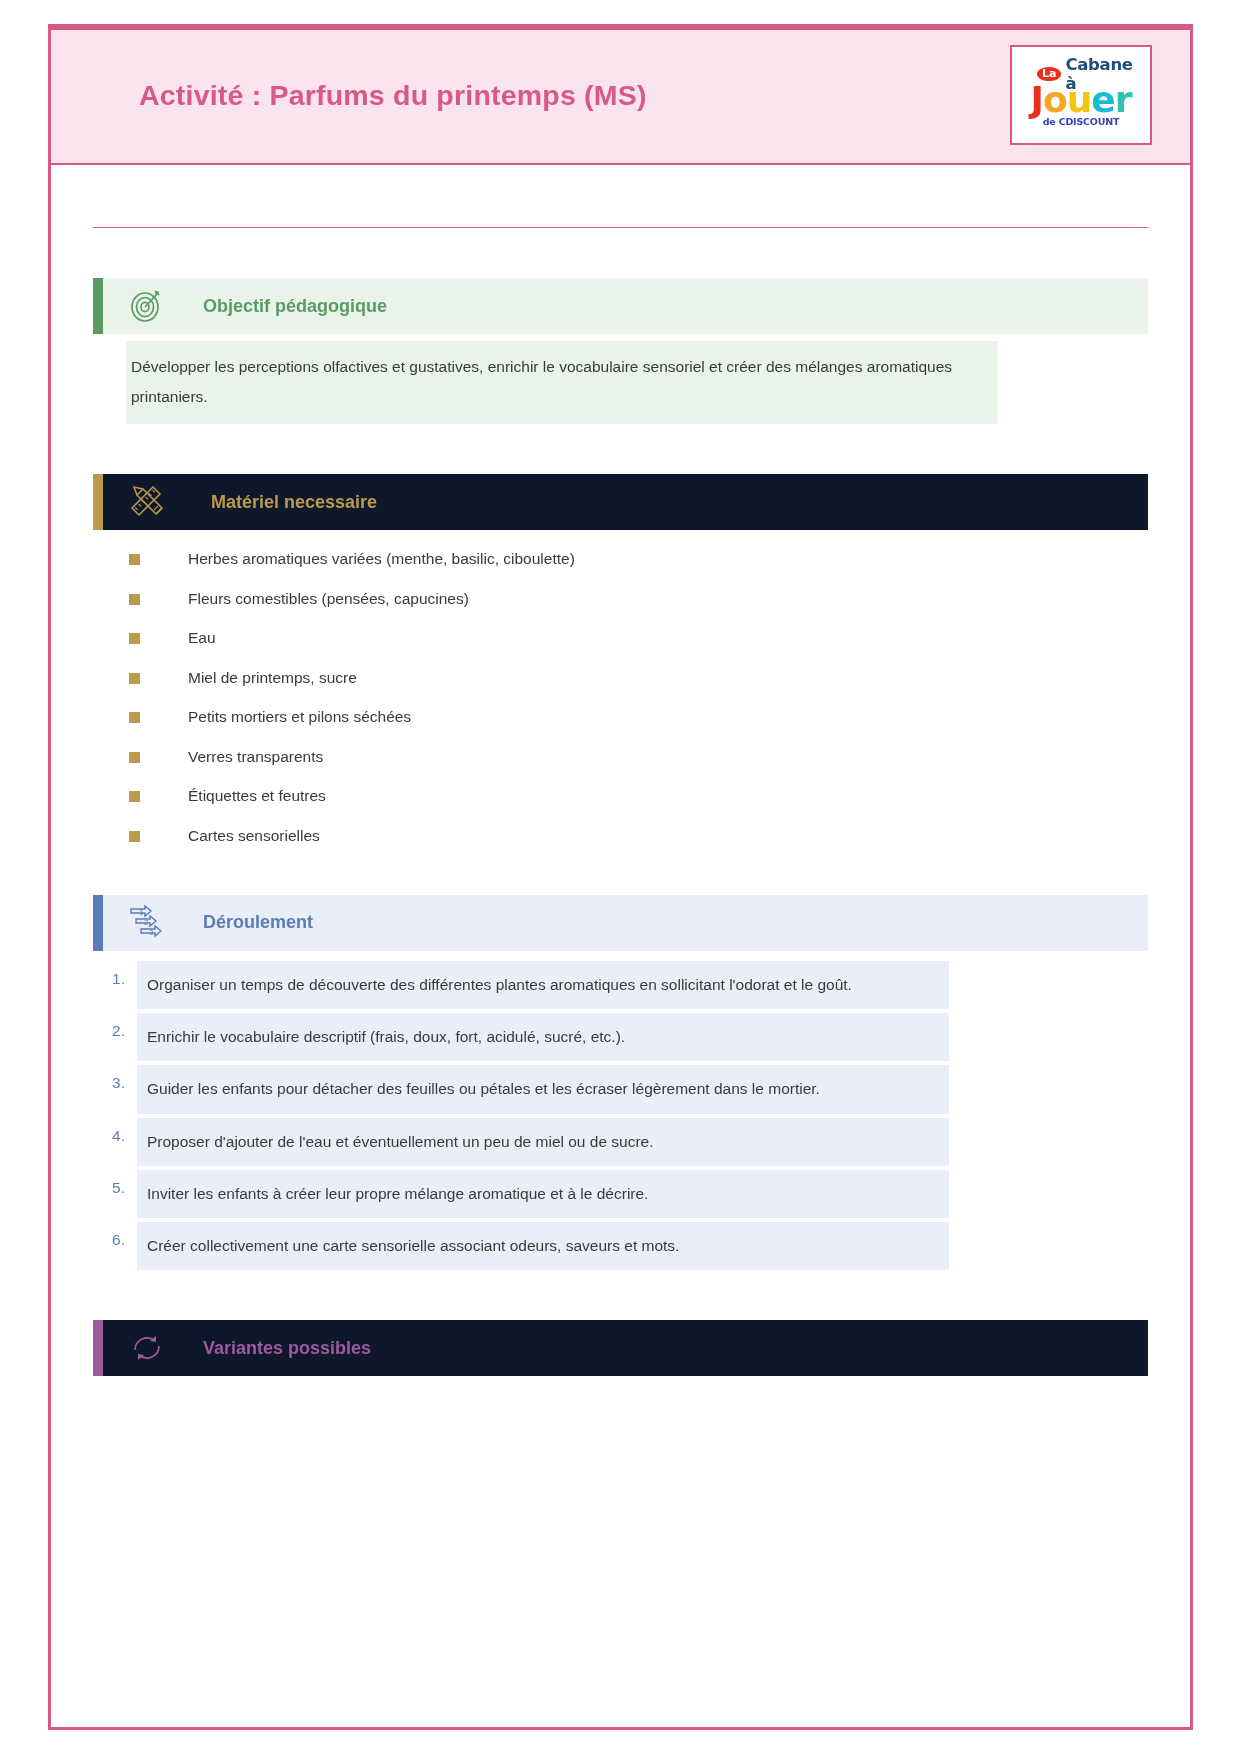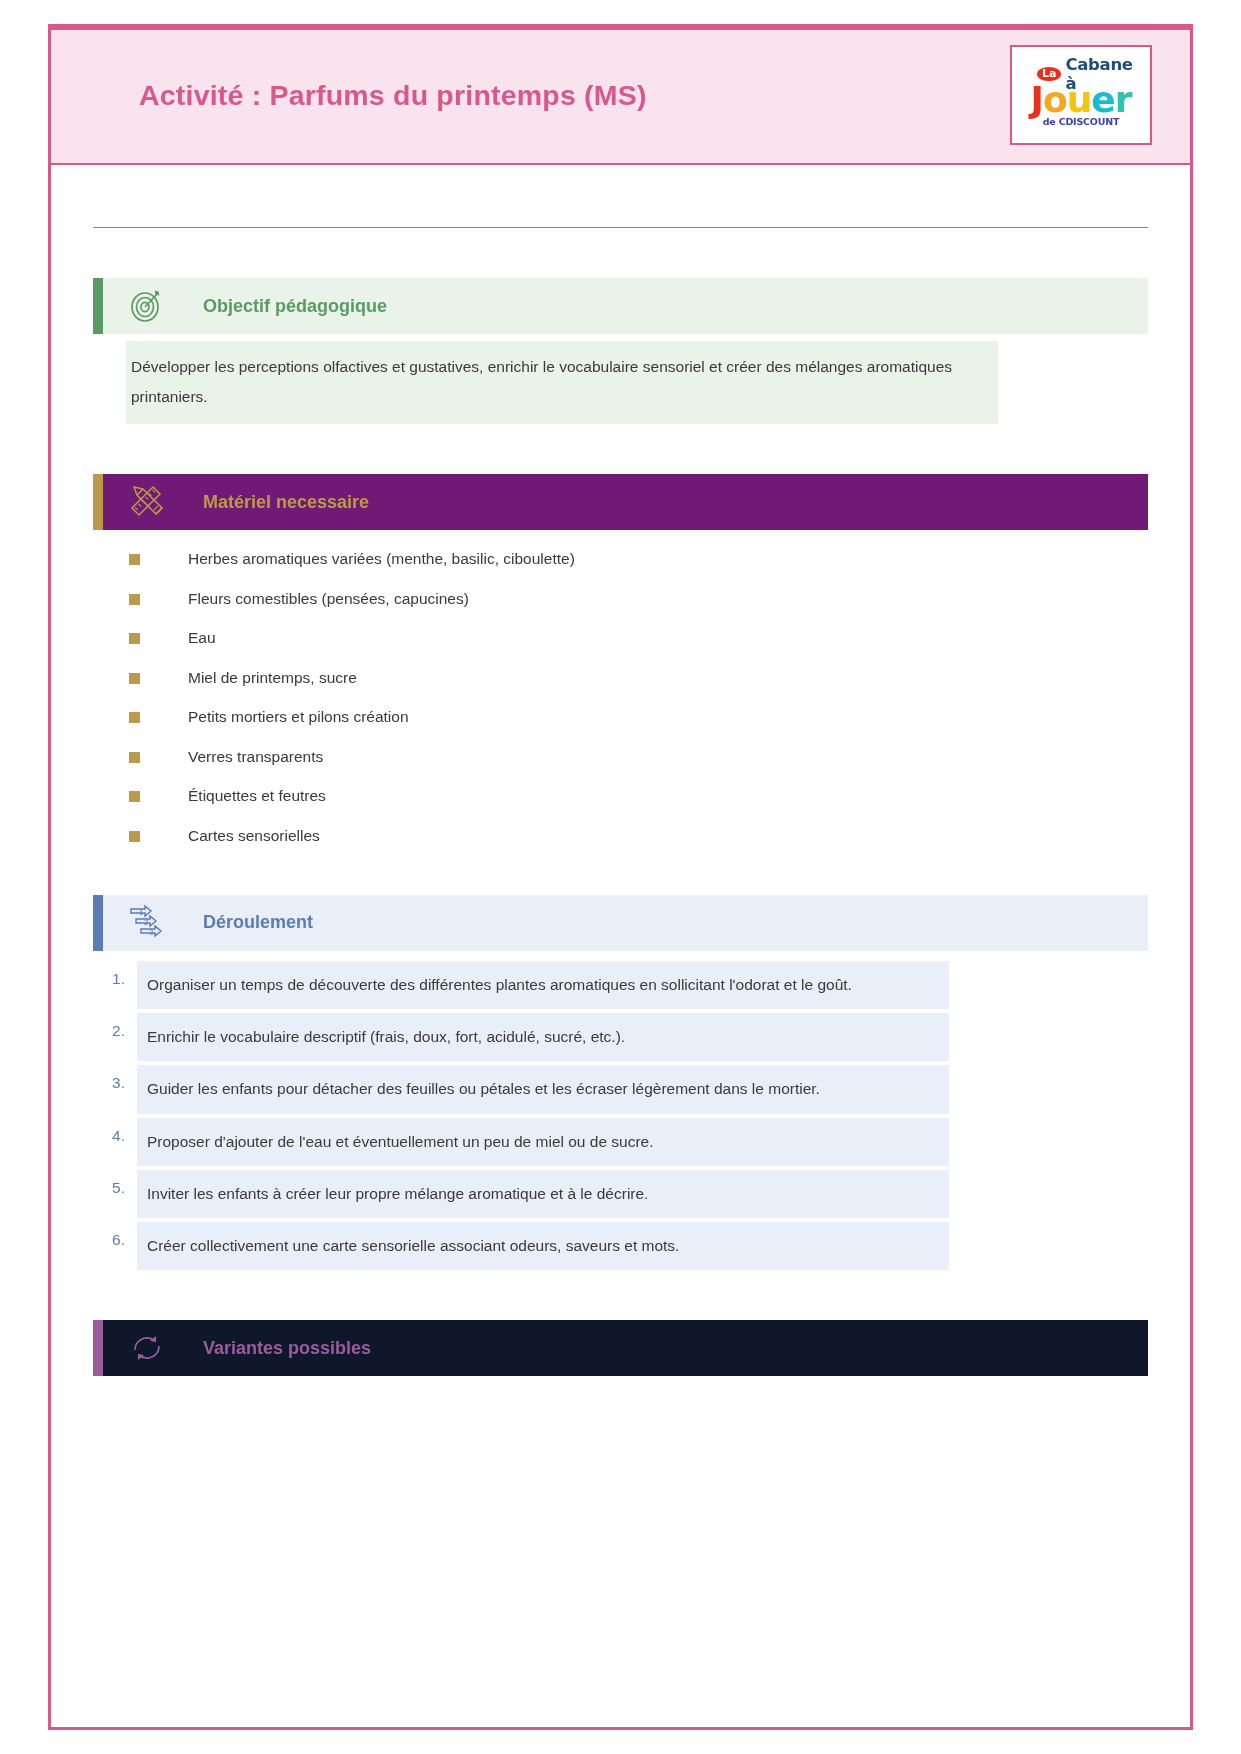--- a/index.html
+++ b/index.html
@@ -178,21 +178,21 @@
     padding-left: 34px;
   }
 
   
   .sec-green .sec-bar { background: #5b9a63; }
   .sec-green .sec-head-body { background: #eaf3ea; }
   .sec-green .sec-title { color: #5b9a63; }
 
   
   .sec-gold .sec-bar { background: #bb9a4b; }
-  .sec-gold .sec-head-body { background: #701a75; }
+  .sec-gold .sec-head-body { background: #0f172a; gap: 8px; }
   .sec-gold .sec-title { color: #bb9a4b; }
 
   
   .sec-blue .sec-bar { background: #5b7cb4; }
   .sec-blue .sec-head-body { background: #e9eef8; }
   .sec-blue .sec-title { color: #5b7cb4; }
 
   
   .sec-purple .sec-bar { background: #9c5b9e; }
   .sec-purple .sec-head-body { background: #0f172a; }
@@ -353,21 +353,21 @@
           <li>
             <span class="mat-bullet"></span>
             <span class="mat-text">Eau</span>
           </li>
           <li>
             <span class="mat-bullet"></span>
             <span class="mat-text">Miel de printemps, sucre</span>
           </li>
           <li>
             <span class="mat-bullet"></span>
-            <span class="mat-text">Petits mortiers et pilons création</span>
+            <span class="mat-text">Petits mortiers et pilons séchées</span>
           </li>
           <li>
             <span class="mat-bullet"></span>
             <span class="mat-text">Verres transparents</span>
           </li>
           <li>
             <span class="mat-bullet"></span>
             <span class="mat-text">Étiquettes et feutres</span>
           </li>
           <li>

